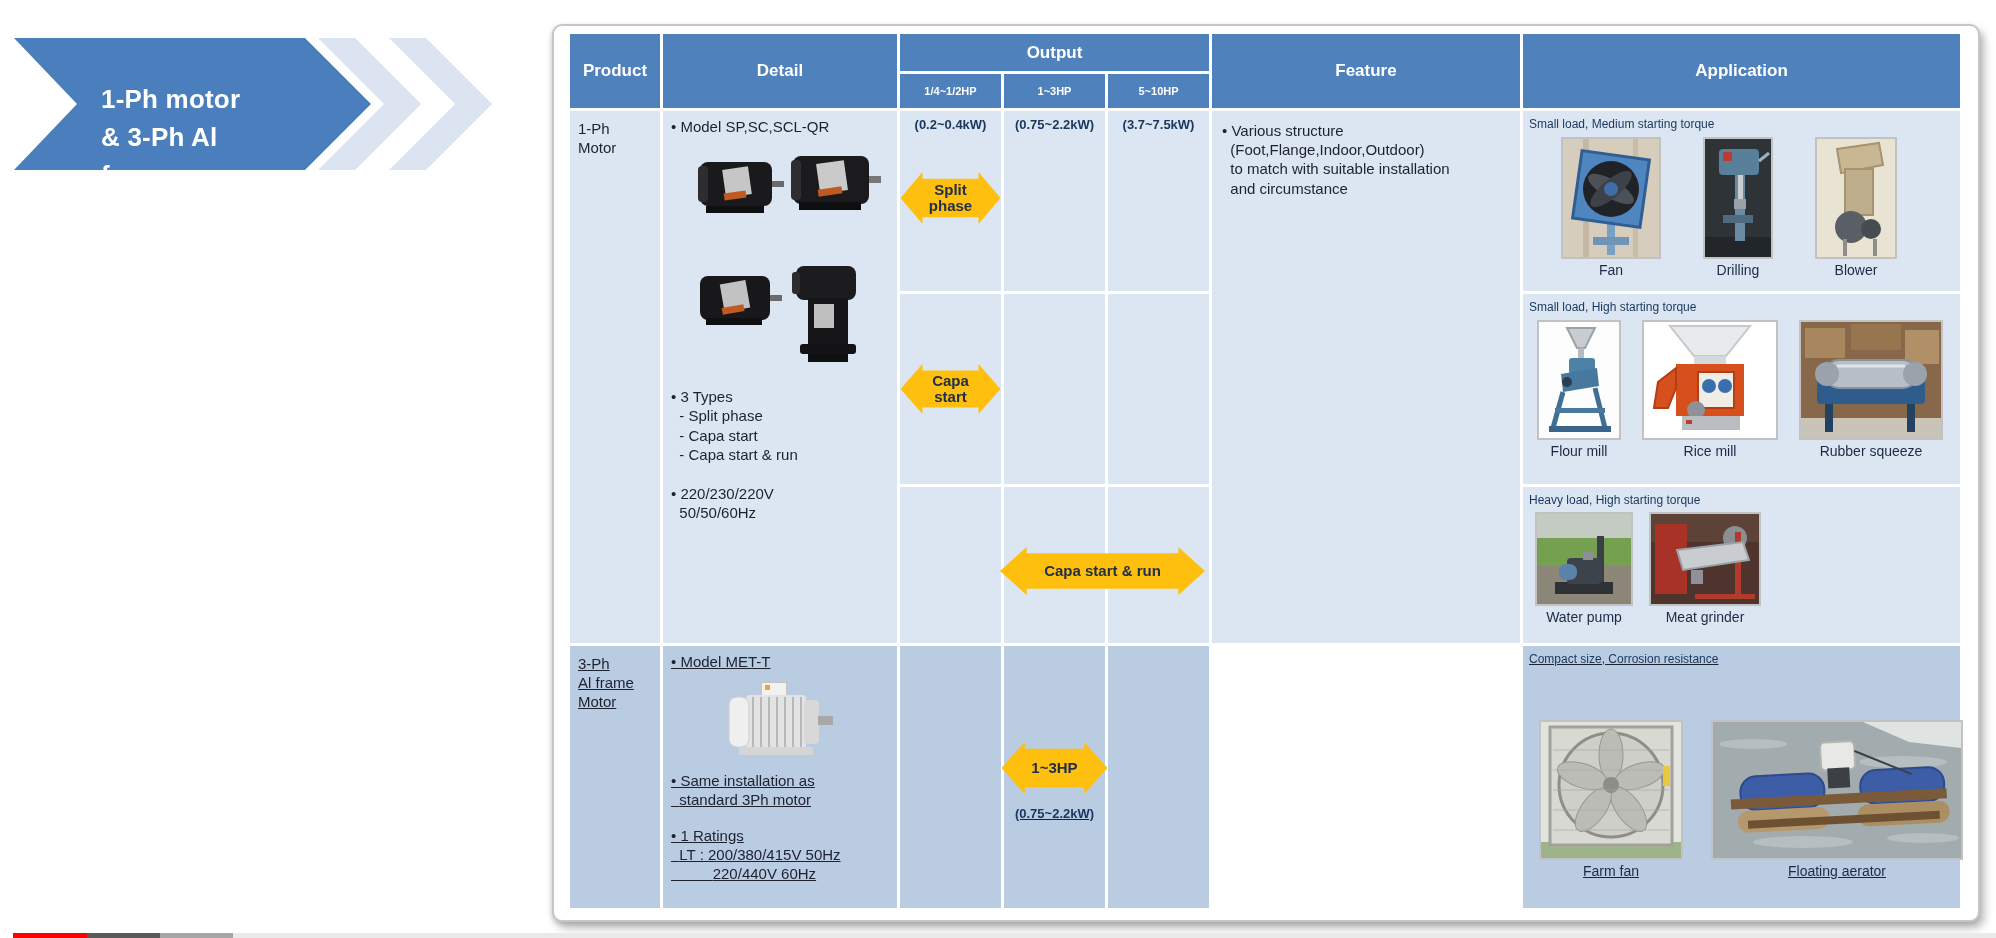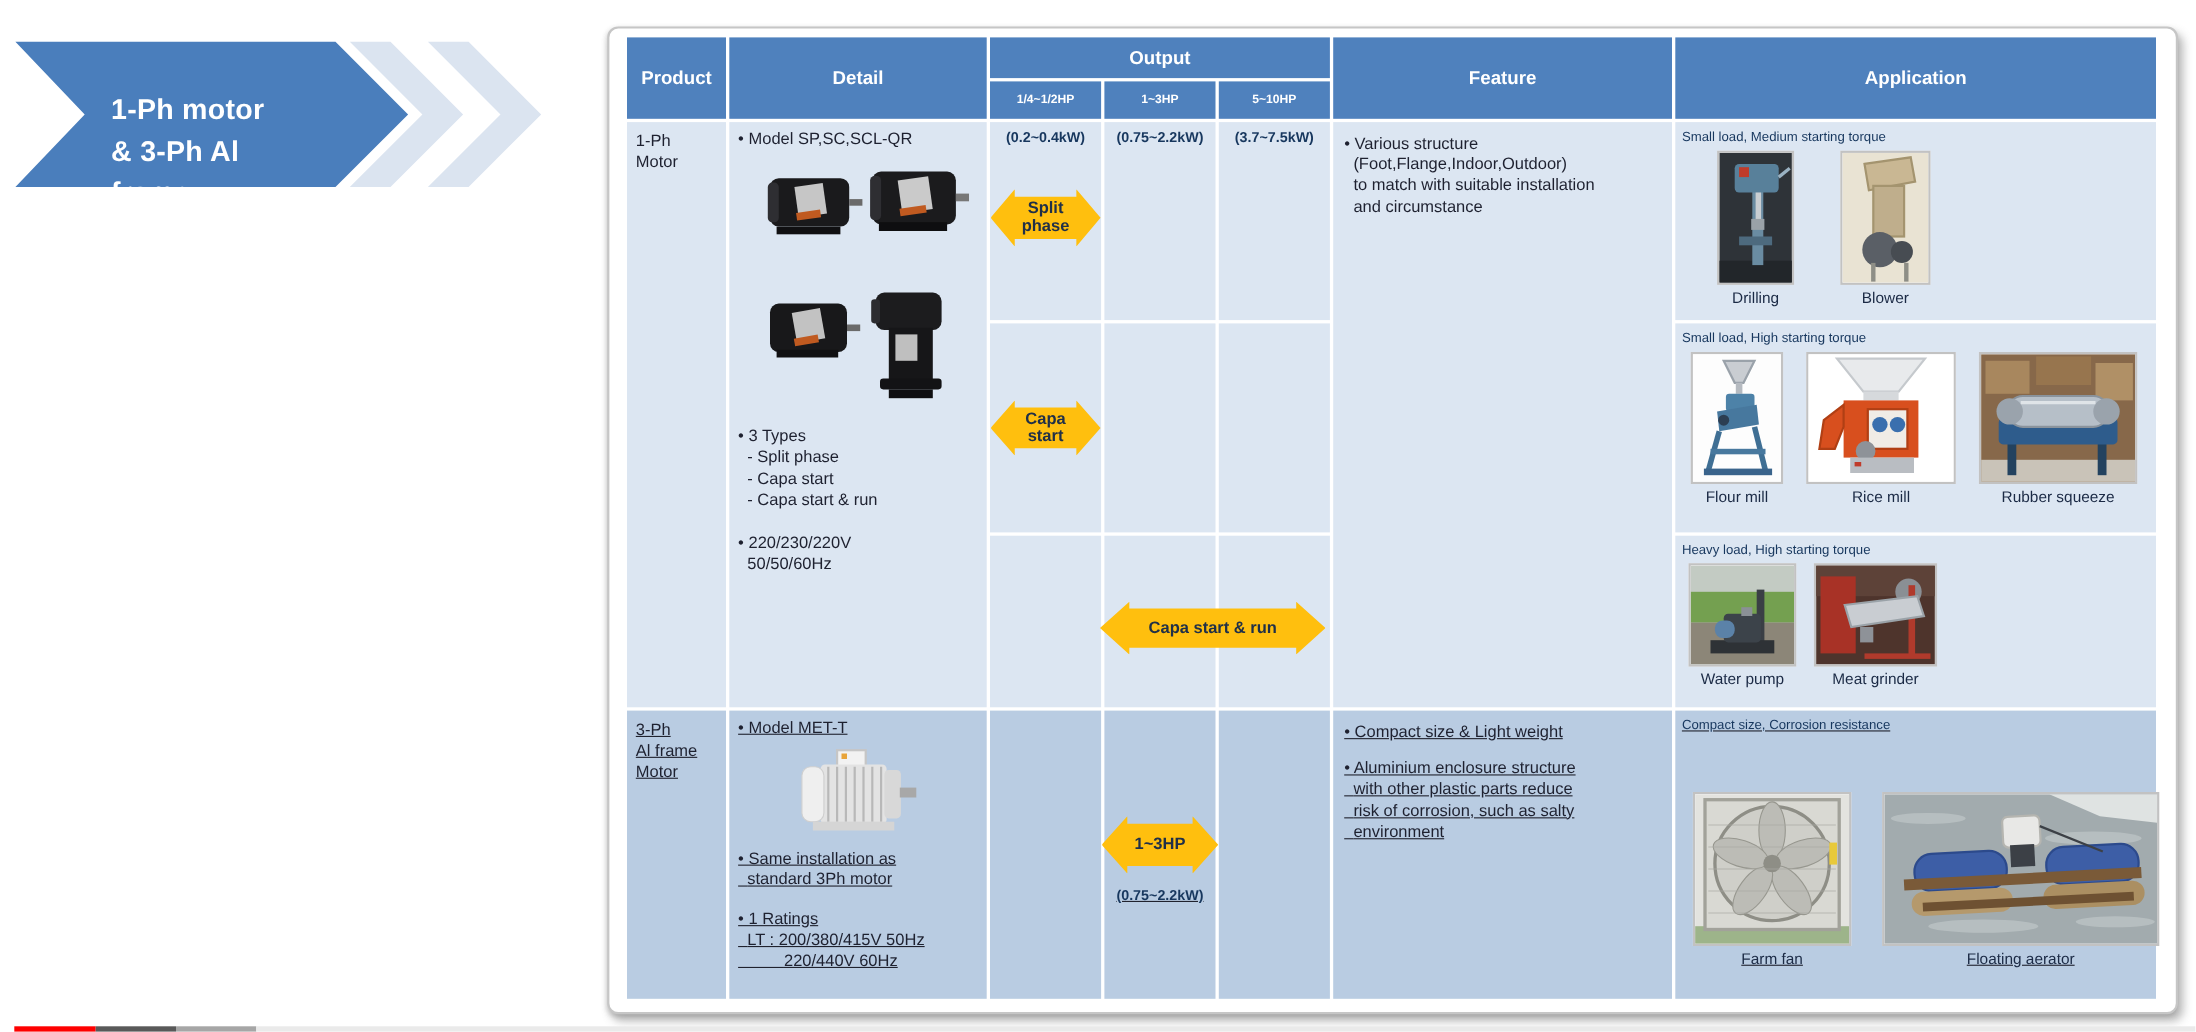--- a/index.html
+++ b/index.html
@@ -175,20 +175,37 @@
   <div class="cell bg1 feature-cell" style="grid-column:6;grid-row:3/6">
     <div class="txt">• Various structure
   (Foot,Flange,Indoor,Outdoor)
   to match with suitable installation
   and circumstance</div>
   </div>
 
   <div class="cell bg1 app-cell" style="grid-column:7;grid-row:3">
     <div class="app-title">Small load, Medium starting torque</div>
     <div class="app-row" style="margin-left:32px;gap:42px;margin-top:6px">
+      <div class="app-item">
+        <div class="photo">
+          <svg width="96" height="118" viewBox="0 0 96 118">
+            <rect width="96" height="118" fill="#d6cdbd"></rect>
+            <rect x="20" y="0" width="6" height="118" fill="#c4b8a4"></rect>
+            <rect x="70" y="0" width="5" height="118" fill="#c9bda8"></rect>
+            <rect x="44" y="72" width="8" height="44" fill="#7aa0c4"></rect>
+            <rect x="14" y="16" width="68" height="68" fill="#4f86c0" stroke="#2f5f92" stroke-width="3" transform="rotate(8 48 50)"></rect>
+            <circle cx="48" cy="50" r="28" fill="#1f2328"></circle>
+            <ellipse cx="48" cy="50" rx="26" ry="9" fill="#4b5157" transform="rotate(30 48 50)"></ellipse>
+            <ellipse cx="48" cy="50" rx="26" ry="9" fill="#3c4247" transform="rotate(-40 48 50)"></ellipse>
+            <circle cx="48" cy="50" r="7" fill="#3f6ea6"></circle>
+            <rect x="30" y="98" width="36" height="8" fill="#6f94b8"></rect>
+          </svg>
+        </div>
+        <div class="cap">Fan</div>
+      </div>
       <div class="app-item">
         <div class="photo">
           <svg width="66" height="118" viewBox="0 0 66 118">
             <rect width="66" height="118" fill="#2e3338"></rect>
             <rect x="0" y="98" width="66" height="20" fill="#22262a"></rect>
             <rect x="30" y="18" width="10" height="84" fill="#6a8ca2"></rect>
             <rect x="14" y="10" width="40" height="26" rx="4" fill="#58809a"></rect>
             <rect x="18" y="13" width="9" height="9" fill="#c03b2a"></rect>
             <rect x="33" y="36" width="5" height="28" fill="#c9ced2"></rect>
             <rect x="29" y="60" width="12" height="10" fill="#9aa2a8"></rect>
@@ -349,27 +366,20 @@
   <div class="cell bg2" style="grid-column:3;grid-row:6"></div>
   <div class="cell bg2 out-cell" style="grid-column:4;grid-row:6">
     <div class="dbl-arrow ar-sm" style="width:106px;height:52px;margin-top:96px">
       <i class="shape"></i>
       <span>1~3HP</span>
     </div>
     <div class="kw" style="margin-top:12px">(0.75~2.2kW)</div>
   </div>
   <div class="cell bg2" style="grid-column:5;grid-row:6"></div>
 
-  <div class="cell bg2 feature-cell" style="grid-column:6;grid-row:6">
-    <div class="txt" style="margin-bottom:14px">• Compact size &amp; Light weight</div>
-    <div class="txt">• Aluminium enclosure structure
-  with other plastic parts reduce
-  risk of corrosion, such as salty
-  environment</div>
-  </div>
 
   <div class="cell bg2 app-cell" style="grid-column:7;grid-row:6">
     <div class="app-title">Compact size, Corrosion resistance</div>
     <div class="app-row" style="margin-left:10px;gap:28px;margin-top:54px">
       <div class="app-item">
         <div class="photo">
           <svg width="140" height="136" viewBox="0 0 140 136">
             <rect width="140" height="136" fill="#e3e3df"></rect>
             <rect x="0" y="120" width="140" height="16" fill="#9db48a"></rect>
             <rect x="9" y="5" width="122" height="118" fill="#d9d9d3" stroke="#a2a29a" stroke-width="3"></rect>

